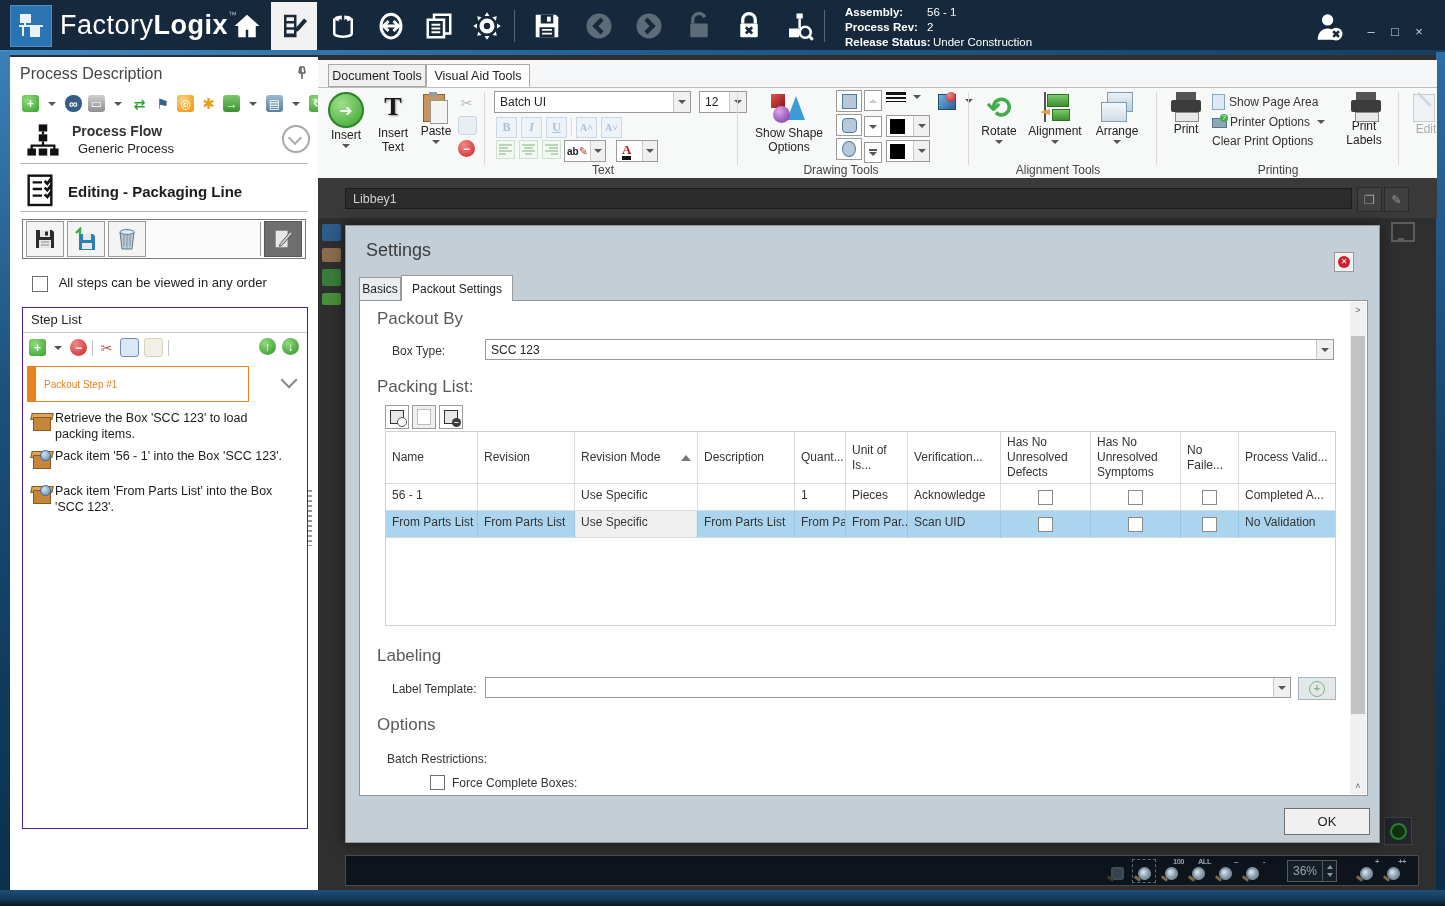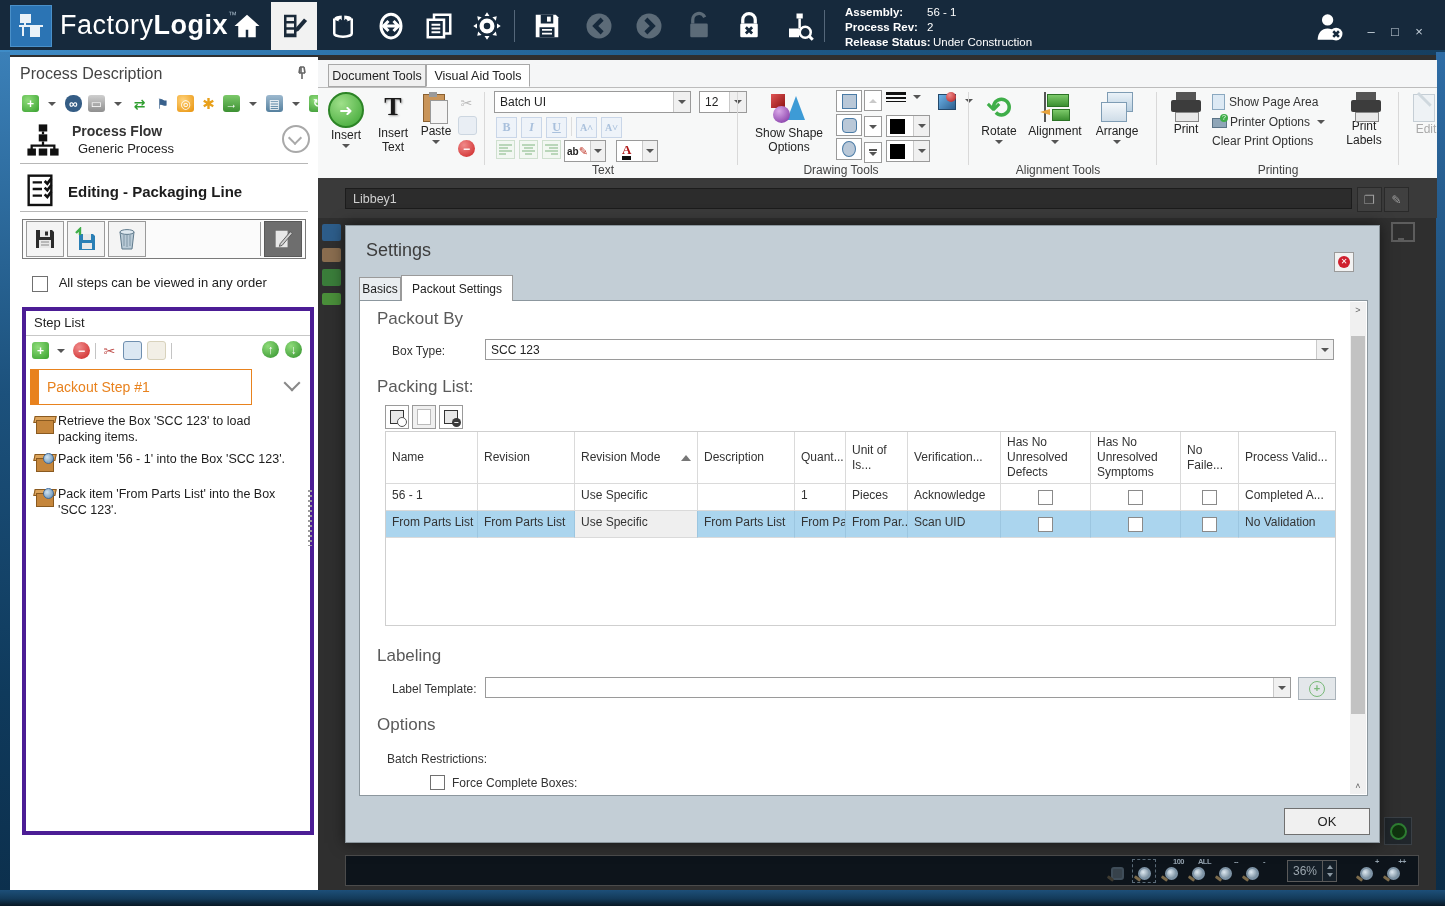--- a/index.html
+++ b/index.html
@@ -39,28 +39,28 @@
   .circle-down{left:272px;top:68px;width:24px;height:24px;border:2px solid #a9a9a9;border-radius:50%;}
   .circle-down:after{content:"";position:absolute;left:6px;top:6px;width:8px;height:8px;border-right:2px solid #a9a9a9;border-bottom:2px solid #a9a9a9;transform:rotate(45deg);}
   .hr{left:10px;width:288px;height:1px;background:#b7b7b7;}
   .edit-icon{left:16px;top:116px;width:32px;height:34px;}
   .edit-title{left:58px;top:126px;font-weight:bold;font-size:15px;color:#1c1c1c;}
   .btnrow{left:12px;top:162px;width:284px;height:40px;border:1px solid #7a7a7a;background:#fbfbfb;display:flex;align-items:center;padding:0 3px;box-sizing:border-box;}
   .sqbtn{width:36px;height:34px;border:1px solid #9a9a9a;background:#f4f4f4;margin-right:3px;display:flex;align-items:center;justify-content:center;}
   .sqbtn.dark{background:#6e6e6e;border-color:#5a5a5a;margin:0;}
   .chk{display:inline-block;width:14px;height:14px;border:1px solid #707070;background:#fff;vertical-align:middle;}
   .lp-chkrow{left:22px;top:218px;font-size:13px;color:#222;}
-  .steplist{left:12px;top:250px;width:284px;height:520px;border:4px solid #4c1d95;background:#fff;}
+  .steplist{left:12px;top:250px;width:284px;height:520px;border:1px solid #4c1d95;background:#fff;}
   .sl-title{left:8px;top:4px;font-size:13px;color:#222;}
   .sl-hr{left:0;top:24px;width:100%;height:1px;background:#c7c7c7;position:absolute;}
   .sl-tools{left:6px;top:30px;display:flex;align-items:center;gap:5px;position:absolute;}
   .sl-updown{right:8px;top:30px;display:flex;gap:6px;position:absolute;}
   .sel-step{left:4px;top:58px;width:220px;height:34px;border:1px solid #e8821e;position:absolute;display:flex;align-items:center;}
   .sel-step .bar{width:8px;height:34px;background:#e8821e;}
-  .sel-step .txt{color:#e8821e;font-size:14px;padding-left:8px;}
+  .sel-step .txt{color:#e8821e;font-size:10px;padding-left:8px;}
   .sel-chevron{position:absolute;right:12px;top:66px;width:10px;height:10px;border-right:2px solid #888;border-bottom:2px solid #888;transform:rotate(45deg);}
   .step{position:absolute;left:8px;display:flex;gap:2px;font-size:12.5px;line-height:1.3;color:#1c1c1c;width:262px;}
   .box-ic{flex:0 0 22px;height:20px;position:relative;margin-top:1px;}
   .box-ic .body{position:absolute;left:2px;top:6px;width:16px;height:12px;background:#c5863c;border:1px solid #8a5a20;}
   .box-ic .flap{position:absolute;left:0;top:2px;width:20px;height:5px;background:#dca45c;border:1px solid #8a5a20;transform:skewX(-12deg);}
   .box-ic .orb{position:absolute;left:9px;top:1px;width:9px;height:9px;border-radius:50%;background:radial-gradient(circle at 35% 35%,#cfe3f2,#5b87ad);border:1px solid #3c699c;display:none;}
   .box-ic.pack .orb{display:block;}
   .splitter{left:308px;top:490px;width:4px;height:56px;background:repeating-linear-gradient(180deg,#9a9a9a 0 2px,transparent 2px 5px);}
   
   .ribbon{left:318px;top:60px;width:1119px;height:118px;background:#f5f6f7;border-bottom:1px solid #1f1f1f;}

